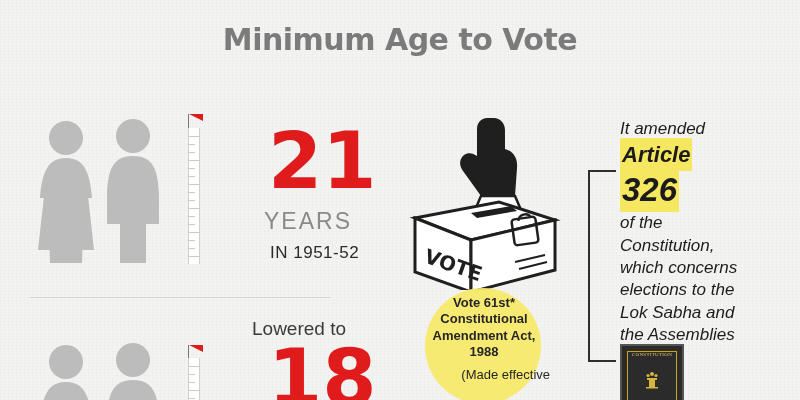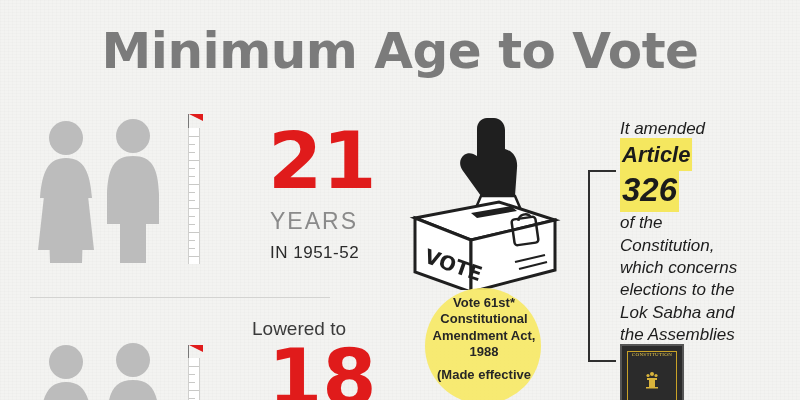--- a/index.html
+++ b/index.html
@@ -27,21 +27,21 @@
       repeating-linear-gradient(0deg, rgba(0,0,0,0.012) 0px, rgba(0,0,0,0.012) 1px, transparent 1px, transparent 3px),
       repeating-linear-gradient(90deg, rgba(0,0,0,0.012) 0px, rgba(0,0,0,0.012) 1px, transparent 1px, transparent 4px);
     pointer-events: none;
   }
   .title {
     position: absolute;
     top: 22px;
     left: 0;
     width: 800px;
     text-align: center;
-    font-size: 50px;
+    font-size: 30px;
     font-weight: bold;
     color: #7b7b7b;
     letter-spacing: -0.5px;
     font-family: "DejaVu Sans", sans-serif;
   }
 
   
   .people {
     position: absolute;
   }
@@ -66,21 +66,21 @@
     top: 128px;
     font-size: 78px;
   }
   .num-18 {
     left: 268px;
     top: 345px;
     font-size: 78px;
   }
   .years-label {
     position: absolute;
-    left: 270px;
+    left: 264px;
     top: 208px;
     font-size: 23px;
     color: #8a8a8a;
     letter-spacing: 2px;
     font-weight: normal;
   }
   .in-year {
     position: absolute;
     left: 270px;
     top: 243px;
@@ -137,21 +137,22 @@
     width: 132px;
     text-align: center;
     font-size: 13px;
     color: #262626;
     line-height: 1.25;
     font-weight: bold;
   }
   .note-text .sub {
     display: block;
     margin-top: 7px;
-    font-weight: bold;
+    font-weight: normal;
+    text-align: right;
   }
 
   
   .right-col {
     position: absolute;
     left: 620px;
     top: 118px;
     width: 176px;
     font-size: 17px;
     color: #1c1c1c;

